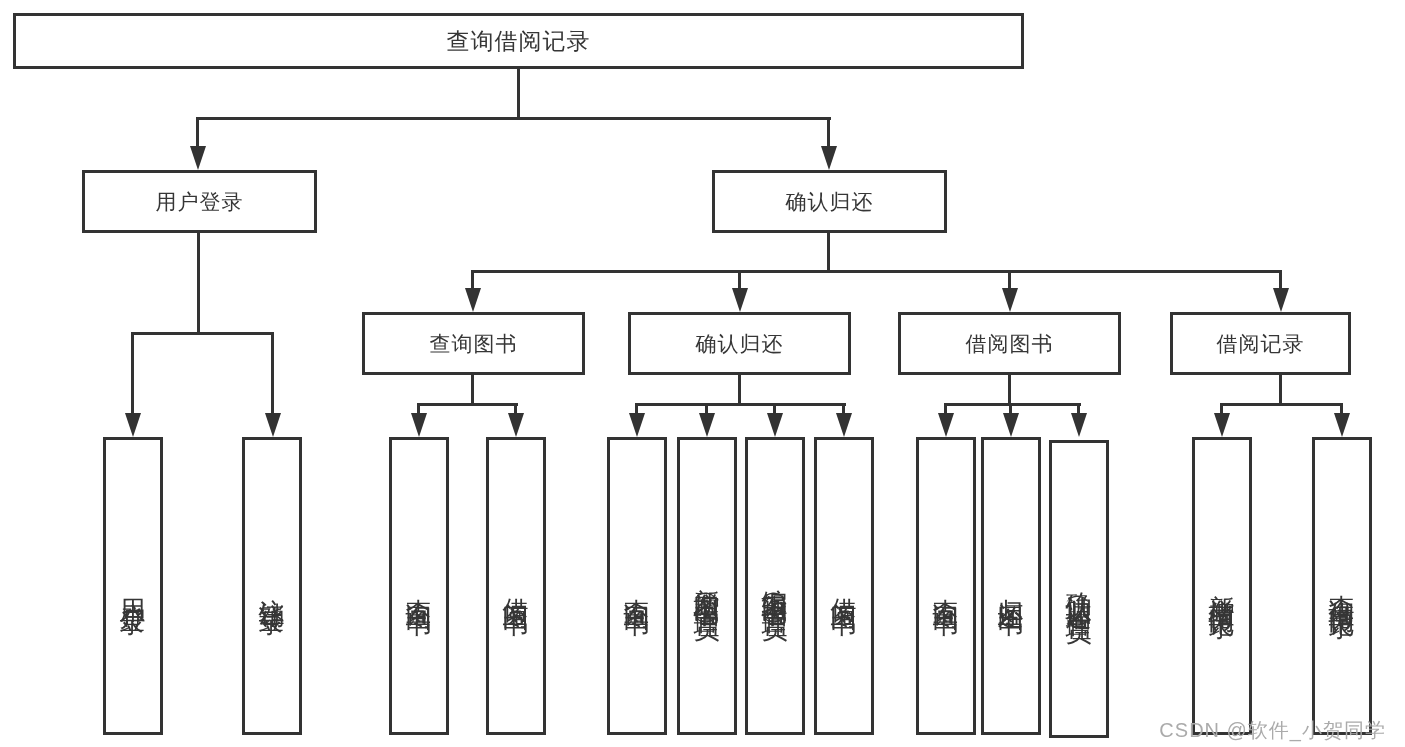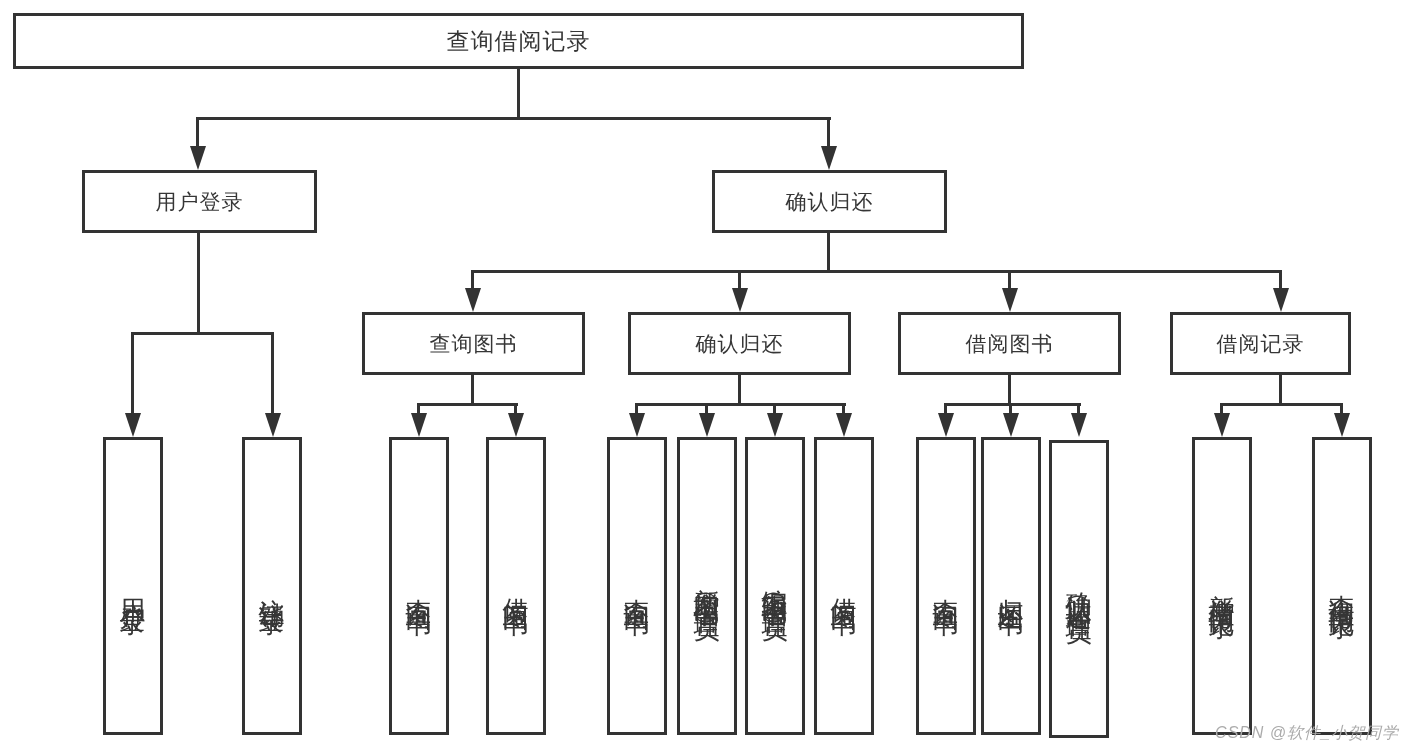--- a/index.html
+++ b/index.html
@@ -35,27 +35,26 @@
   .vline{position:absolute;width:3px;background:var(--line);}
   .hline{position:absolute;height:3px;background:var(--line);}
   .arrow{
     position:absolute;width:0;height:0;
     border-left:8px solid transparent;
     border-right:8px solid transparent;
     border-top:24px solid var(--line);
   }
   .watermark{
     position:absolute;
-    right:6px;bottom:3px;
-    font-size:16px;
+    right:19px;bottom:3px;
+    font-size:20px;
     color:var(--wm);
     letter-spacing:1px;
     z-index:5;
     white-space:nowrap;
-    font-style:italic;
   }
 </style>
 </head>
 <body>
 
 <div id="canvas">
 
   <div class="vline" style="left:517px;top:66px;height:52px;"></div>
   <div class="hline" style="left:196px;top:117px;width:635px;"></div>
   <div class="vline" style="left:196px;top:117px;height:39px;"></div>

